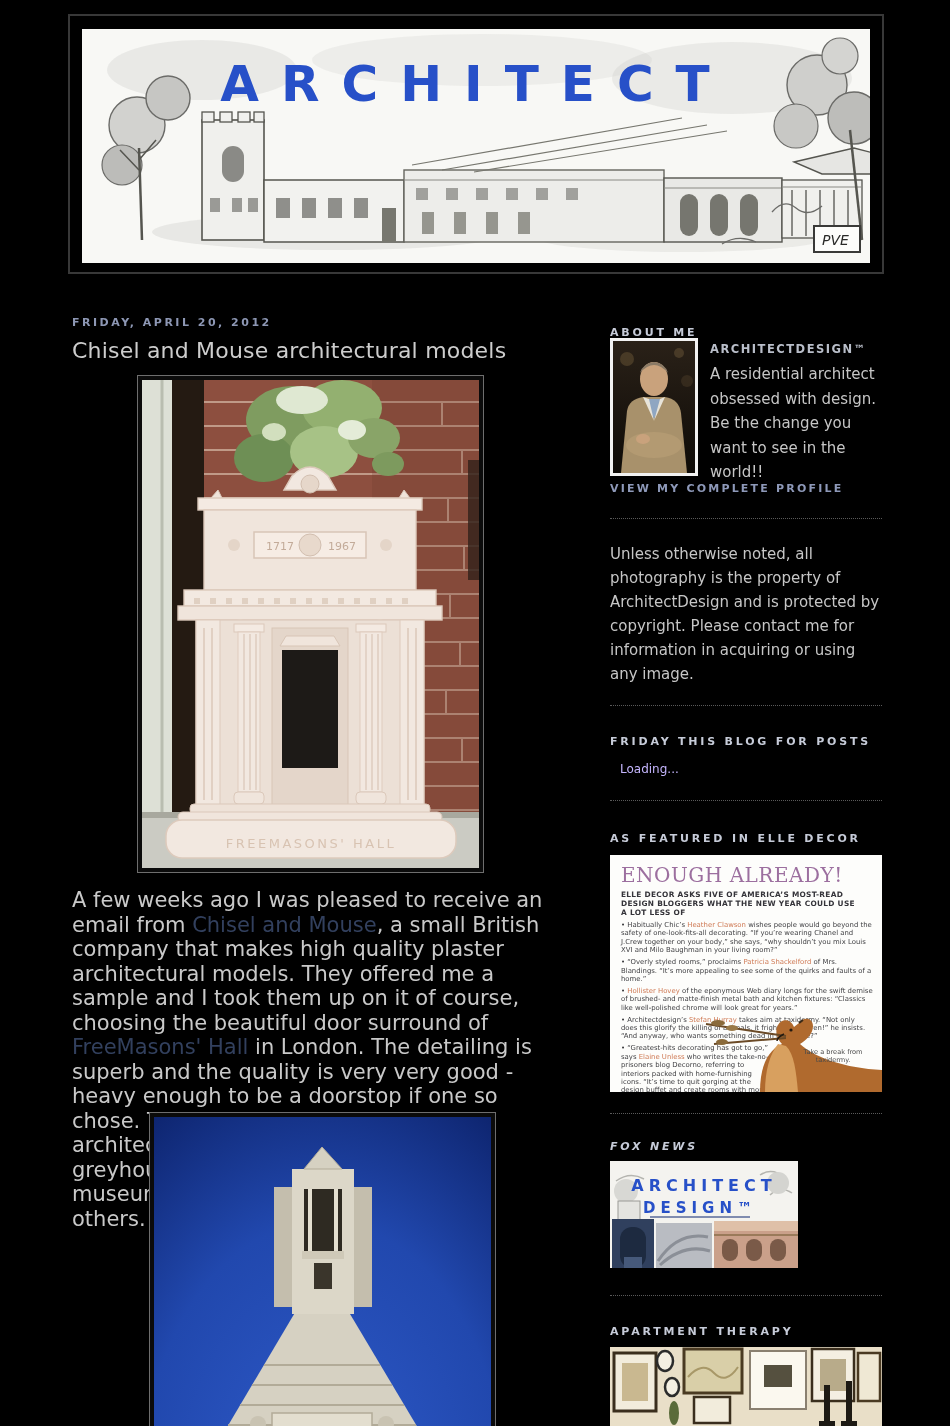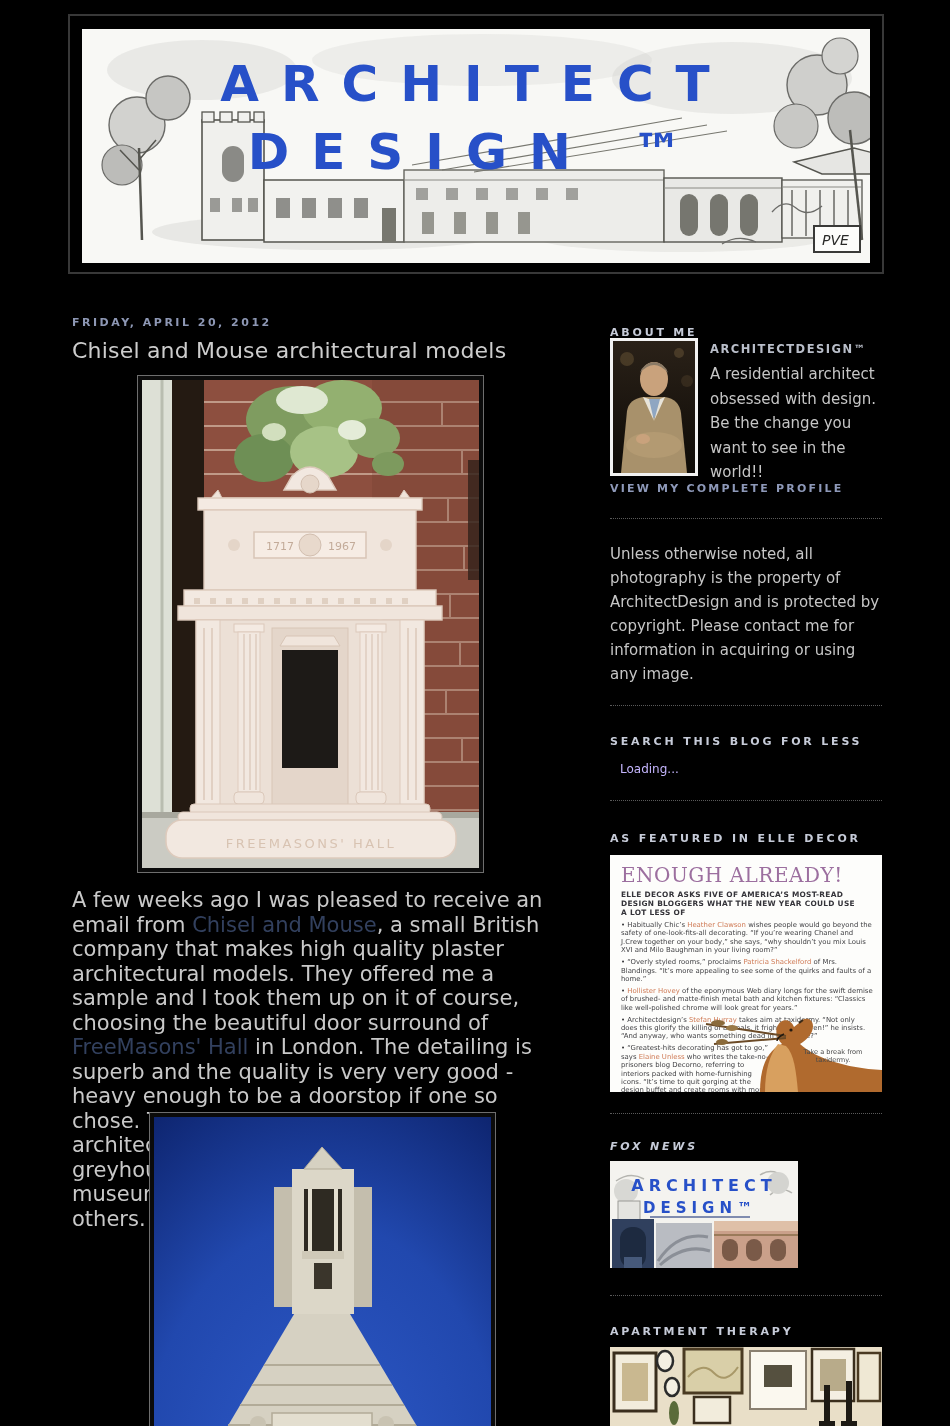--- a/index.html
+++ b/index.html
@@ -122,21 +122,20 @@
         <circle cx="714" cy="96" r="22" fill="#c8c8c5" stroke="#6b6b68" stroke-width="1.2"></circle>
         <circle cx="758" cy="26" r="18" fill="#d4d4d1" stroke="#6b6b68" stroke-width="1.2"></circle>
         <path d="M780,210 L768,100" stroke="#55554f" stroke-width="2.5" fill="none"></path>
         <path d="M690,182 q12,-14 24,-4 t26,-2" stroke="#6b6b68" stroke-width="1.3" fill="none"></path>
         <path d="M640,214 q16,-10 34,-2" stroke="#6b6b68" stroke-width="1.2" fill="none"></path>
 
         <rect x="732" y="196" width="46" height="26" fill="#fdfdfb" stroke="#3a3a38" stroke-width="2"></rect>
         <text x="740" y="215" font-size="14" font-style="italic" fill="#2a2a28">PVE</text>
       </svg>
       <div class="banner-title banner-line1">ARCHITECT</div>
-      <div class="banner-title banner-line2">DESIGN ™</div>
     </div>
   </div>
 
   <div class="main-col">
     <div class="post-date">FRIDAY, APRIL 20, 2012</div>
     <h1 class="post-title" style="font-weight:normal;margin:0;">Chisel and Mouse architectural models</h1>
 
     <div class="photo-frame frame1">
       <svg width="337" height="488" viewBox="0 0 337 488">
         <rect width="337" height="488" fill="#8d4f3f"></rect>
@@ -344,21 +343,21 @@
     <div class="about-name">ARCHITECTDESIGN™</div>
     <div class="about-bio">A residential architect obsessed with design.  Be the change you want to see in the world!!</div>
     <div class="sb-link" style="top:172px;">VIEW MY COMPLETE PROFILE</div>
 
     <div class="divider" style="top:208px;"></div>
 
     <div class="sb-text" style="top:232px;">Unless otherwise noted, all photography is the property of ArchitectDesign and is protected by copyright. Please contact me for information in acquiring or using any image.</div>
 
     <div class="divider" style="top:395px;"></div>
 
-    <div class="sb-h" style="top:425px;">SEARCH THIS BLOG FOR LESS</div>
+    <div class="sb-h" style="top:425px;">FRIDAY THIS BLOG FOR POSTS</div>
     <div class="loading" style="top:452px;">Loading...</div>
 
     <div class="divider" style="top:490px;"></div>
 
     <div class="sb-h" style="top:522px;">AS FEATURED IN ELLE DECOR</div>
 
     <div class="elle-clip">
       <div class="elle-pad">
         <h2 class="elle-title">ENOUGH ALREADY!</h2>
         <div class="elle-sub">ELLE DECOR ASKS FIVE OF AMERICA’S MOST-READ DESIGN BLOGGERS WHAT THE NEW YEAR COULD USE A LOT LESS OF</div>

